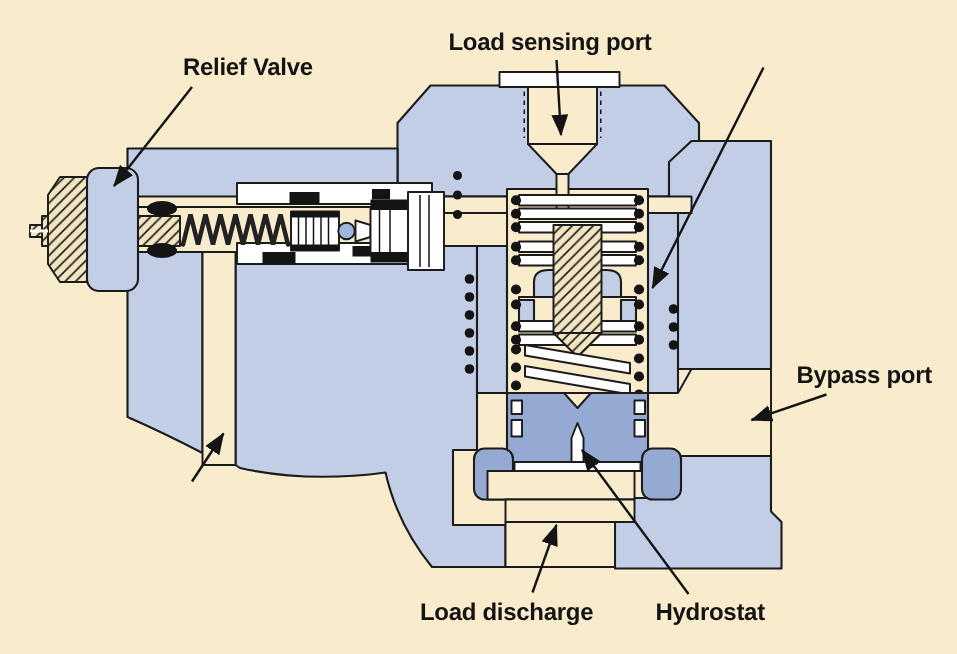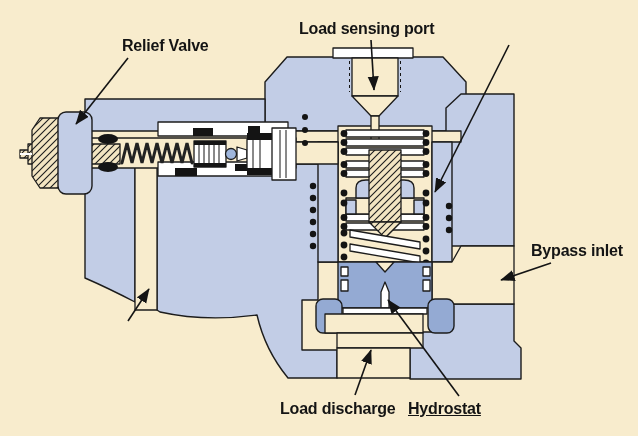--- a/index.html
+++ b/index.html
@@ -210,17 +210,17 @@
     <path class="arrow" marker-end="url(#ah)" d="M509,45 L435,192"></path>
     <path class="arrow" marker-end="url(#ah)" d="M551,263 L501,280"></path>
     <path class="arrow" marker-end="url(#ah)" d="M128,321 L149,289"></path>
     <path class="arrow" marker-end="url(#ah)" d="M355,395 L371,350"></path>
     <path class="arrow" marker-end="url(#ah)" d="M459,396 L388,300"></path>
   </g>
 </svg>
 
 <div class="lbl" style="left:94px;  top:38px;margin-left:28px;">Relief Valve</div>
 <div class="lbl" style="left:299px; top:21px;">Load sensing port</div>
-<div class="lbl" style="left:531px; top:243px;">Bypass inlet</div>
+<div class="lbl" style="left:531px; top:243px;">Bypass port</div>
 <div class="lbl" style="left:280px; top:401px;">Load discharge</div>
-<div class="lbl" style="left:408px; top:401px;text-decoration:underline;">Hydrostat</div>
+<div class="lbl" style="left:437px; top:401px;">Hydrostat</div>
 
 </div>
 
 </body></html>

